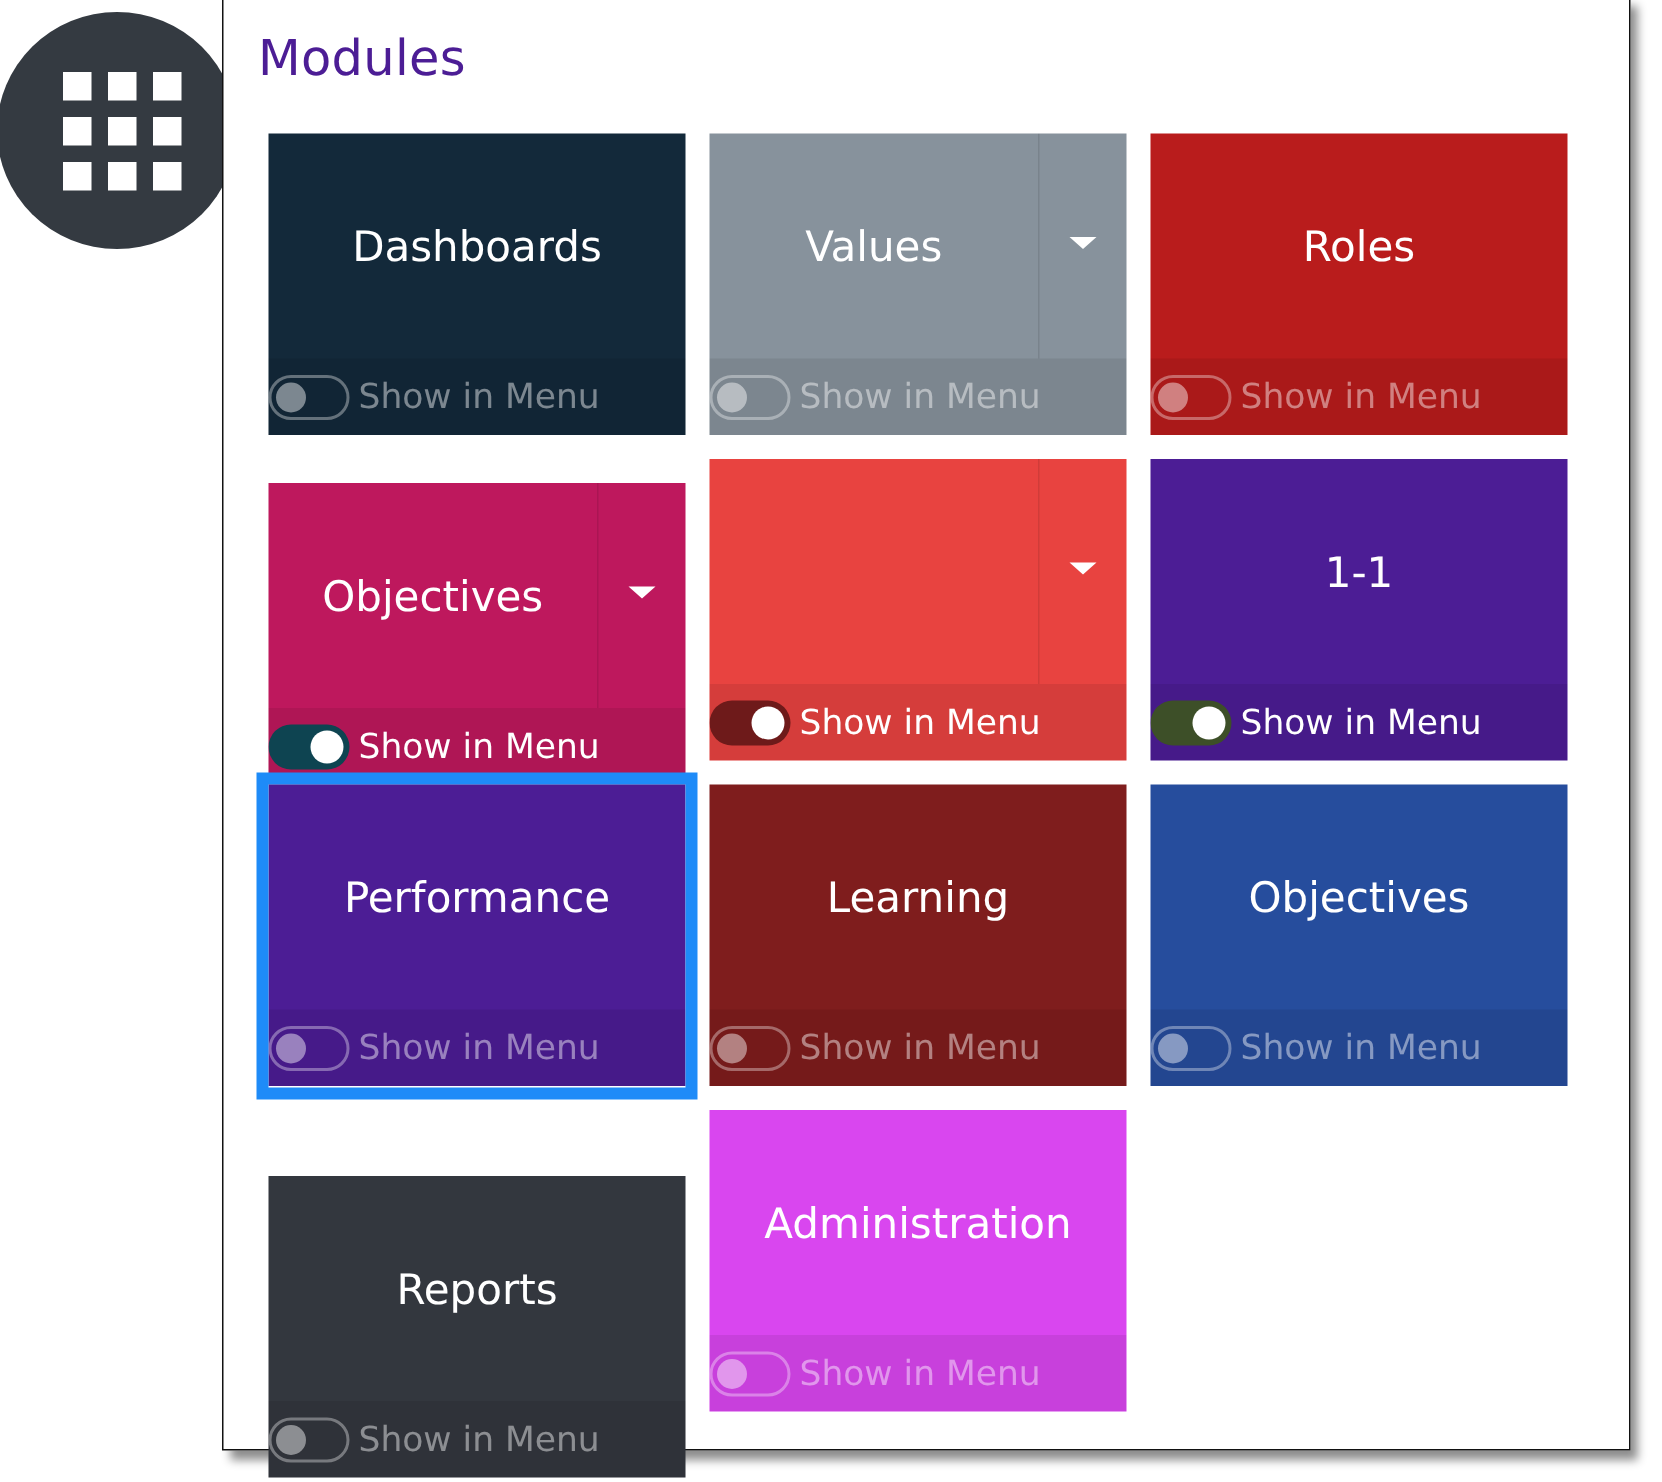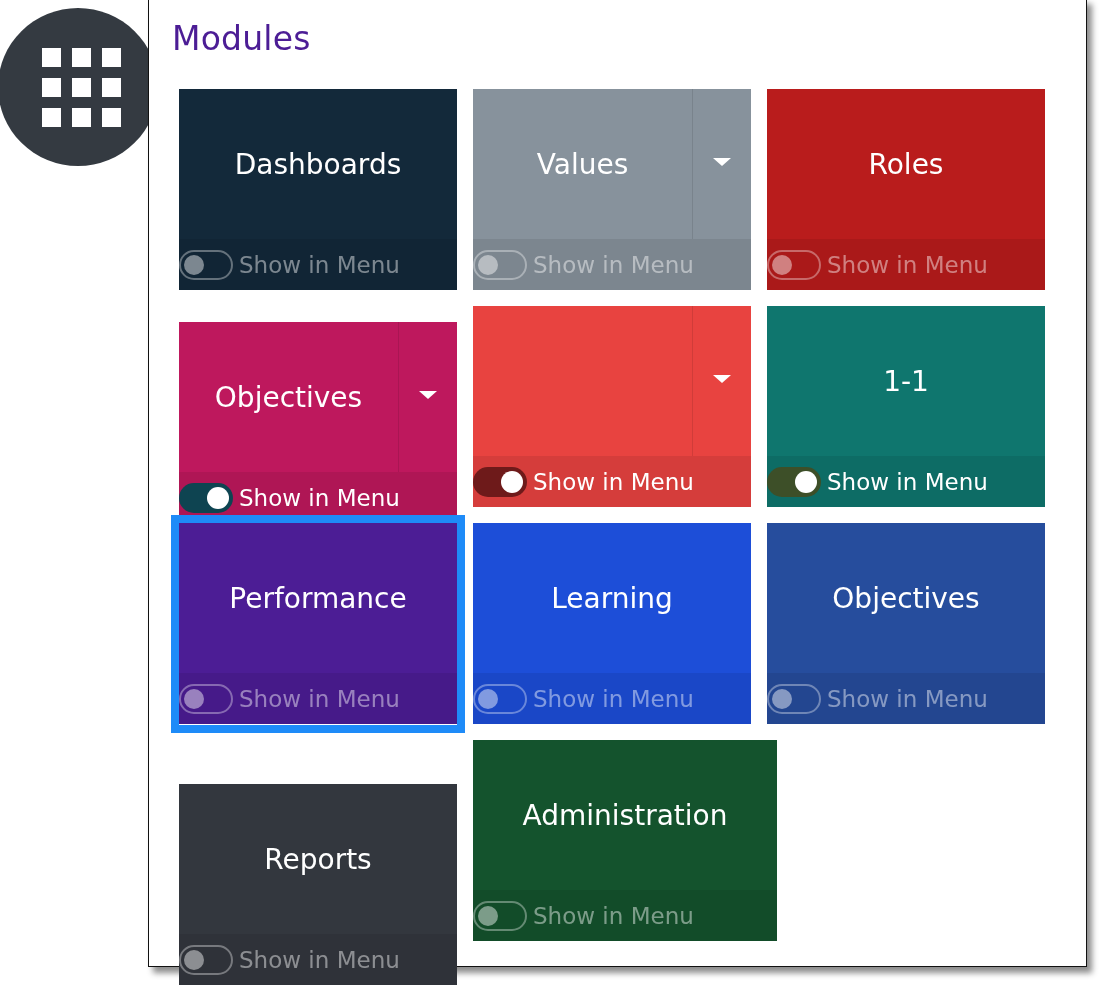--- a/index.html
+++ b/index.html
@@ -146,21 +146,21 @@
       <div class="tile-dropdown">
         <span class="caret"></span>
       </div>
       <div class="tile-footer">
         <div class="toggle on" style="background:#6e1a1a">
           <div class="knob"></div>
         </div>
         <span class="footer-label">Show in Menu</span>
       </div>
     </div>
-    <div class="tile on-state" style="left: 767px; top: 306px; background: #0f766e;">
+    <div class="tile on-state" style="left: 767px; top: 306px; background: #4c1d95;">
       <div class="tile-main">
         <span class="tile-label">1-1</span>
       </div>
 
       <div class="tile-footer">
         <div class="toggle on" style="background:#3d4f28">
           <div class="knob"></div>
         </div>
         <span class="footer-label">Show in Menu</span>
       </div>
@@ -170,21 +170,21 @@
         <span class="tile-label">Performance</span>
       </div>
 
       <div class="tile-footer">
         <div class="toggle ">
           <div class="knob"></div>
         </div>
         <span class="footer-label">Show in Menu</span>
       </div>
     </div>
-    <div class="tile" style="left: 473px; top: 523px; background: #1d4ed8;">
+    <div class="tile" style="left: 473px; top: 523px; background: #7f1d1d;">
       <div class="tile-main">
         <span class="tile-label">Learning</span>
       </div>
 
       <div class="tile-footer">
         <div class="toggle ">
           <div class="knob"></div>
         </div>
         <span class="footer-label">Show in Menu</span>
       </div>
@@ -206,21 +206,21 @@
         <span class="tile-label">Reports</span>
       </div>
 
       <div class="tile-footer">
         <div class="toggle ">
           <div class="knob"></div>
         </div>
         <span class="footer-label">Show in Menu</span>
       </div>
     </div>
-    <div class="tile" style="left: 473px; top: 740px; background: #14532d; padding-left: 26px;">
+    <div class="tile" style="left: 473px; top: 740px; background: #d946ef;">
       <div class="tile-main">
         <span class="tile-label">Administration</span>
       </div>
 
       <div class="tile-footer">
         <div class="toggle ">
           <div class="knob"></div>
         </div>
         <span class="footer-label">Show in Menu</span>
       </div>

